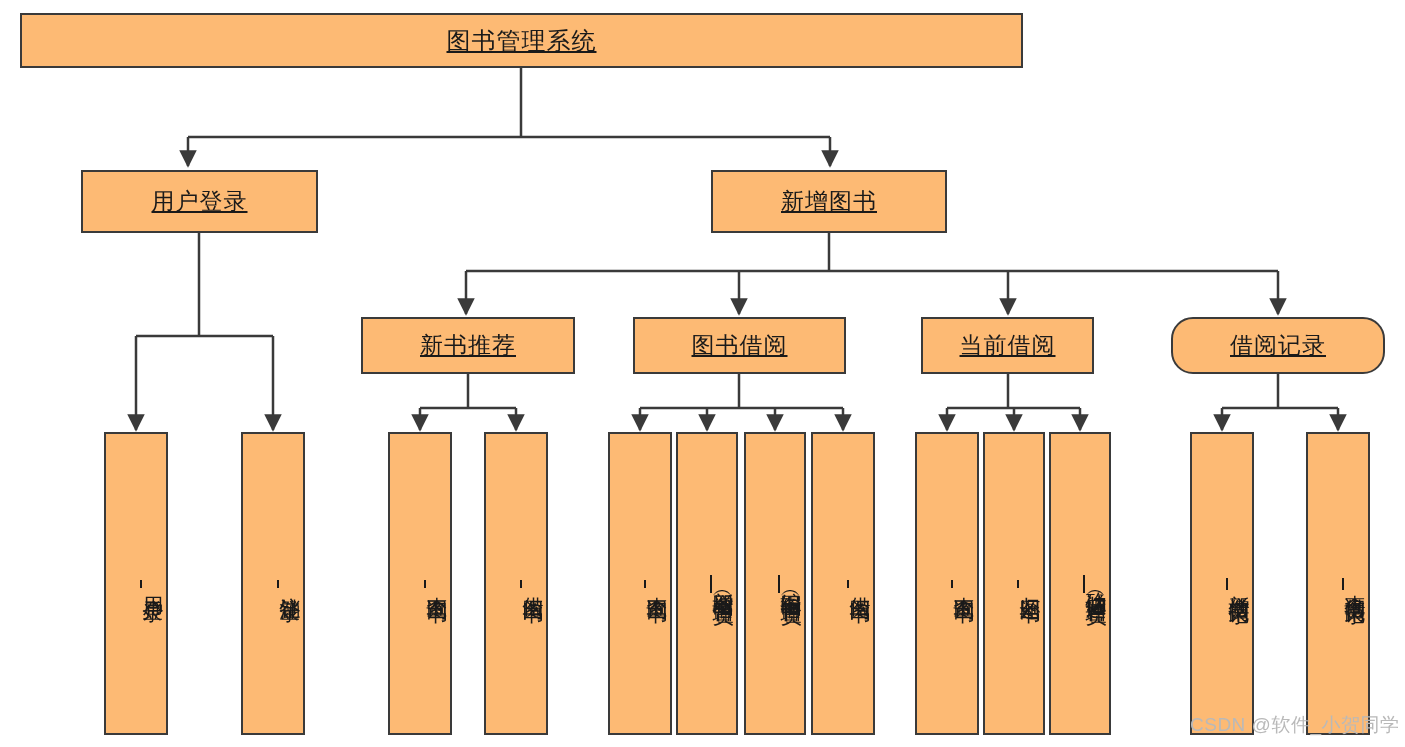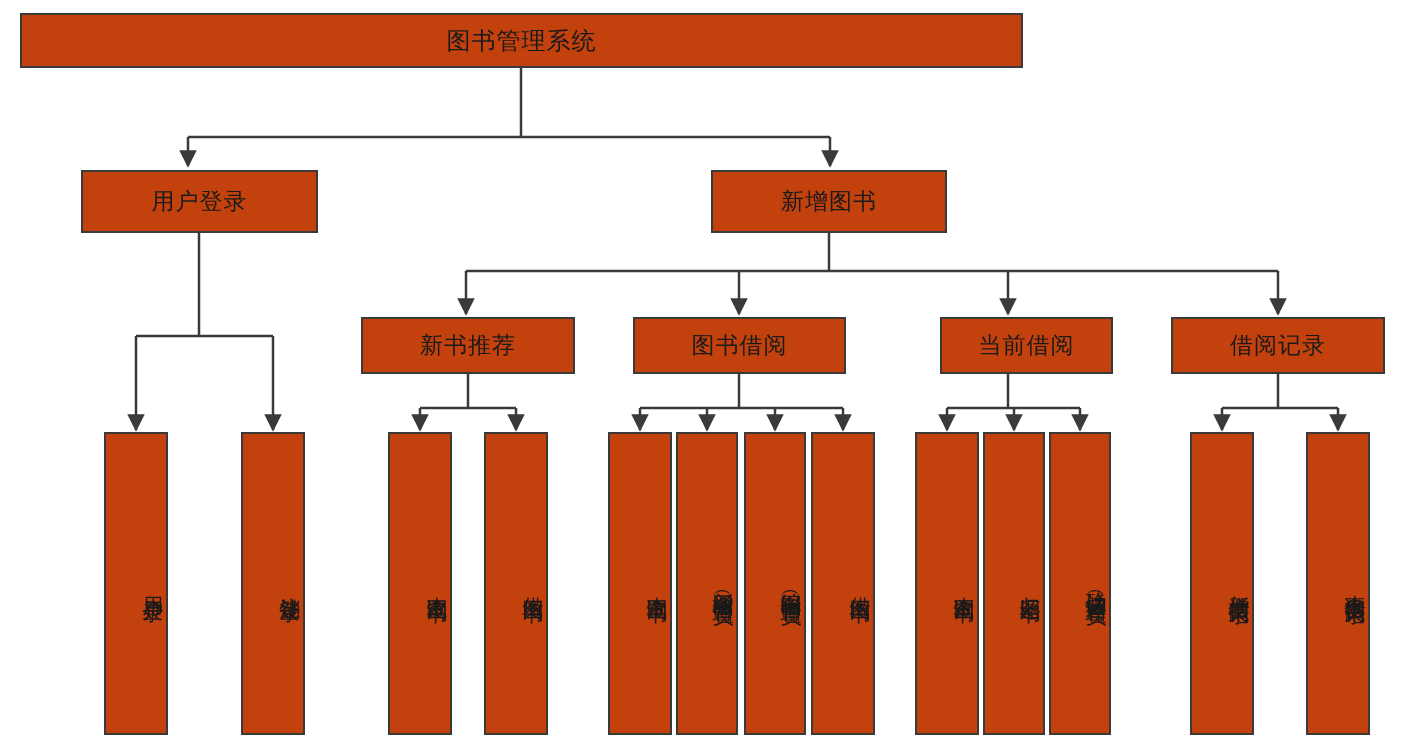--- a/index.html
+++ b/index.html
@@ -10,26 +10,27 @@
     font-family:"Liberation Sans","DejaVu Sans",sans-serif;
     overflow:hidden;
     position:relative;
   }
   #diagram{position:absolute;left:0;top:0;width:1405px;height:747px;}
 
   .node{
     position:absolute;
     box-sizing:border-box;
     border:2.5px solid #3a3a3a;
-    background:#c2410c;
+    background:#fdba74;
     display:flex;
     align-items:center;
     justify-content:center;
     color:#1a1a1a;
     z-index:3;
+    text-decoration:underline;
   }
   .node-h{
     font-size:23px;
     letter-spacing:1px;
     white-space:nowrap;
   }
   .node-root{font-size:24px;}
   .node-v{
     font-size:21px;
     writing-mode:vertical-rl;
@@ -128,24 +129,24 @@
   <div class="node node-h" style="left:711px;top:170px;width:236px;height:63px;">
     <span>新增图书</span>
   </div>
 
   <div class="node node-h" style="left:633px;top:317px;width:213px;height:57px;">
     <span>图书借阅</span>
   </div>
   <div class="node node-h" style="left:361px;top:317px;width:214px;height:57px;">
     <span>新书推荐</span>
   </div>
-  <div class="node node-h" style="left:940px;top:317px;width:173px;height:57px;">
+  <div class="node node-h" style="left:921px;top:317px;width:173px;height:57px;">
     <span>当前借阅</span>
   </div>
-  <div class="node node-h" style="left:1171px;top:317px;width:214px;height:57px;">
+  <div class="node node-h" style="left:1171px;top:317px;width:214px;height:57px;border-radius:22px;">
     <span>借阅记录</span>
   </div>
 
   <div class="node node-v" style="left:104px;top:432px;width:64px;height:303px;">
     <span class="label-v">用户登录</span>
   </div>
   <div class="node node-v" style="left:241px;top:432px;width:64px;height:303px;">
     <span class="label-v">注销登录</span>
   </div>
 
@@ -179,13 +180,14 @@
     <span class="label-v">确认归还（管理员）</span>
   </div>
 
   <div class="node node-v" style="left:1190px;top:432px;width:64px;height:303px;">
     <span class="label-v">新增借阅记录</span>
   </div>
   <div class="node node-v" style="left:1306px;top:432px;width:64px;height:303px;">
     <span class="label-v">查询借阅记录</span>
   </div>
 
+  <div id="watermark">CSDN @软件_小贺同学</div>
 </div>
 
 </body></html>

